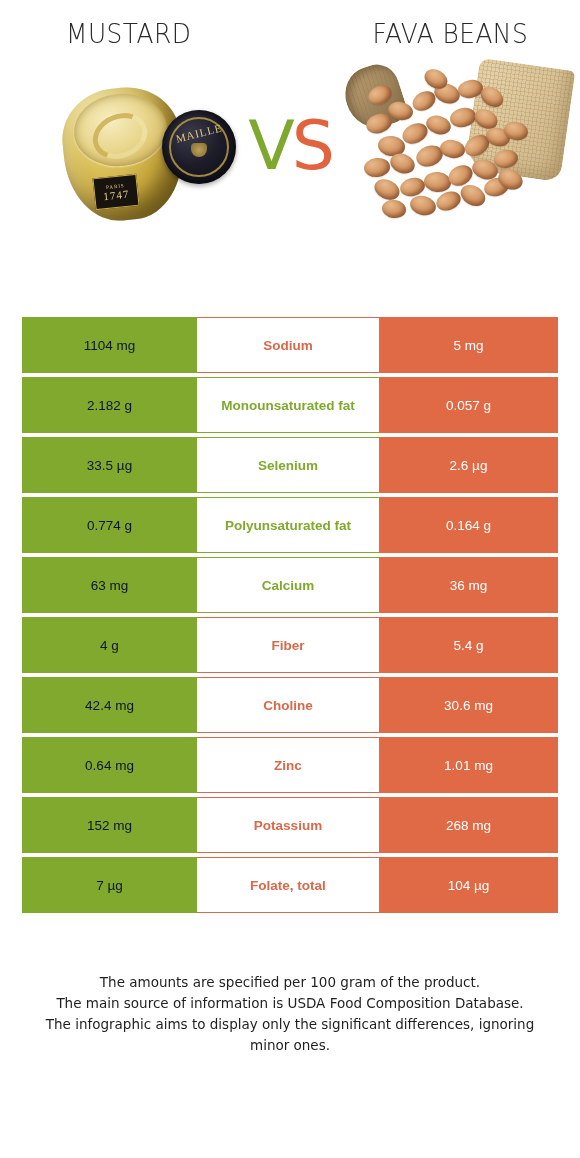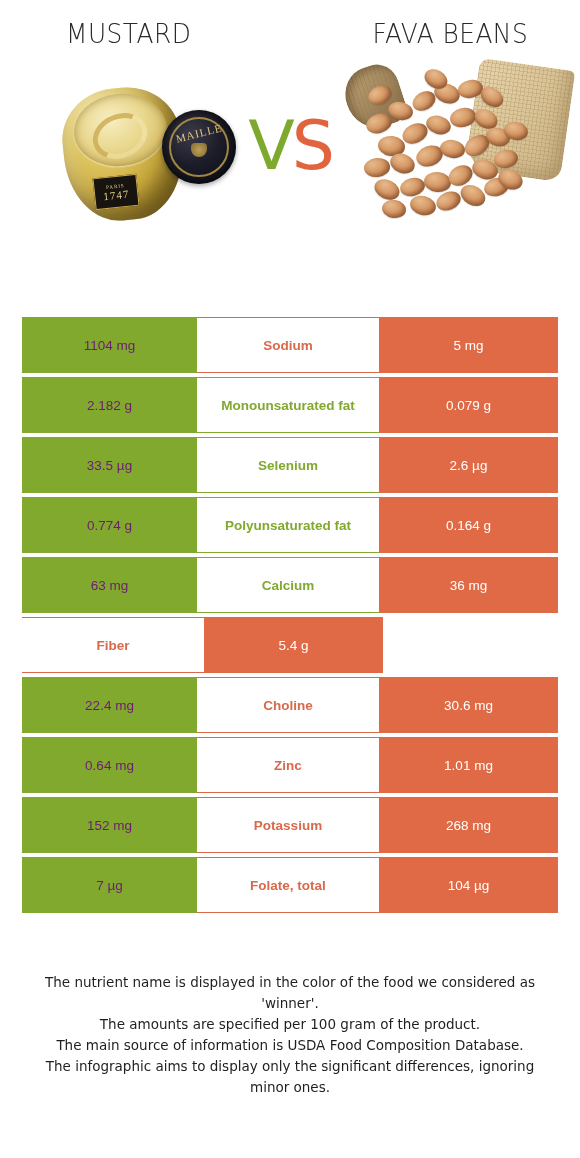--- a/index.html
+++ b/index.html
@@ -218,21 +218,21 @@
   .cell {
     display: flex;
     align-items: center;
     justify-content: center;
     font-size: 13.5px;
     box-sizing: border-box;
   }
   .cell.left {
     width: 175px;
     background: #81a92e;
-    color: #701a75;
+    color: #0f172a;
   }
   .cell.mid {
     width: 182px;
     background: #ffffff;
     font-weight: bold;
     font-size: 13.5px;
   }
   .cell.right {
     width: 179px;
     background: #e06a45;
@@ -327,43 +327,44 @@
 
 <div class="table" id="nutrient-table">
     <div class="row">
       <div class="cell left">1104 mg</div>
       <div class="cell mid red">Sodium</div>
       <div class="cell right">5 mg</div>
     </div>
     <div class="row">
       <div class="cell left">2.182 g</div>
       <div class="cell mid green">Monounsaturated fat</div>
-      <div class="cell right">0.079 g</div>
+      <div class="cell right">0.057 g</div>
     </div>
     <div class="row">
       <div class="cell left">33.5 µg</div>
       <div class="cell mid green">Selenium</div>
       <div class="cell right">2.6 µg</div>
     </div>
     <div class="row">
       <div class="cell left">0.774 g</div>
       <div class="cell mid green">Polyunsaturated fat</div>
       <div class="cell right">0.164 g</div>
     </div>
     <div class="row">
       <div class="cell left">63 mg</div>
       <div class="cell mid green">Calcium</div>
       <div class="cell right">36 mg</div>
     </div>
     <div class="row">
+      <div class="cell left">4 g</div>
       <div class="cell mid red">Fiber</div>
       <div class="cell right">5.4 g</div>
     </div>
     <div class="row">
-      <div class="cell left">22.4 mg</div>
+      <div class="cell left">42.4 mg</div>
       <div class="cell mid red">Choline</div>
       <div class="cell right">30.6 mg</div>
     </div>
     <div class="row">
       <div class="cell left">0.64 mg</div>
       <div class="cell mid red">Zinc</div>
       <div class="cell right">1.01 mg</div>
     </div>
     <div class="row">
       <div class="cell left">152 mg</div>
@@ -371,17 +372,16 @@
       <div class="cell right">268 mg</div>
     </div>
     <div class="row">
       <div class="cell left">7 µg</div>
       <div class="cell mid red">Folate, total</div>
       <div class="cell right">104 µg</div>
     </div>
   </div>
 
 <div class="footer">
-  <div>The nutrient name is displayed in the color of the food we considered as 'winner'.</div>
   <div>The amounts are specified per 100 gram of the product.</div>
   <div>The main source of information is USDA Food Composition Database.</div>
   <div>The infographic aims to display only the significant differences, ignoring minor ones.</div>
 </div>
 
 </body></html>

